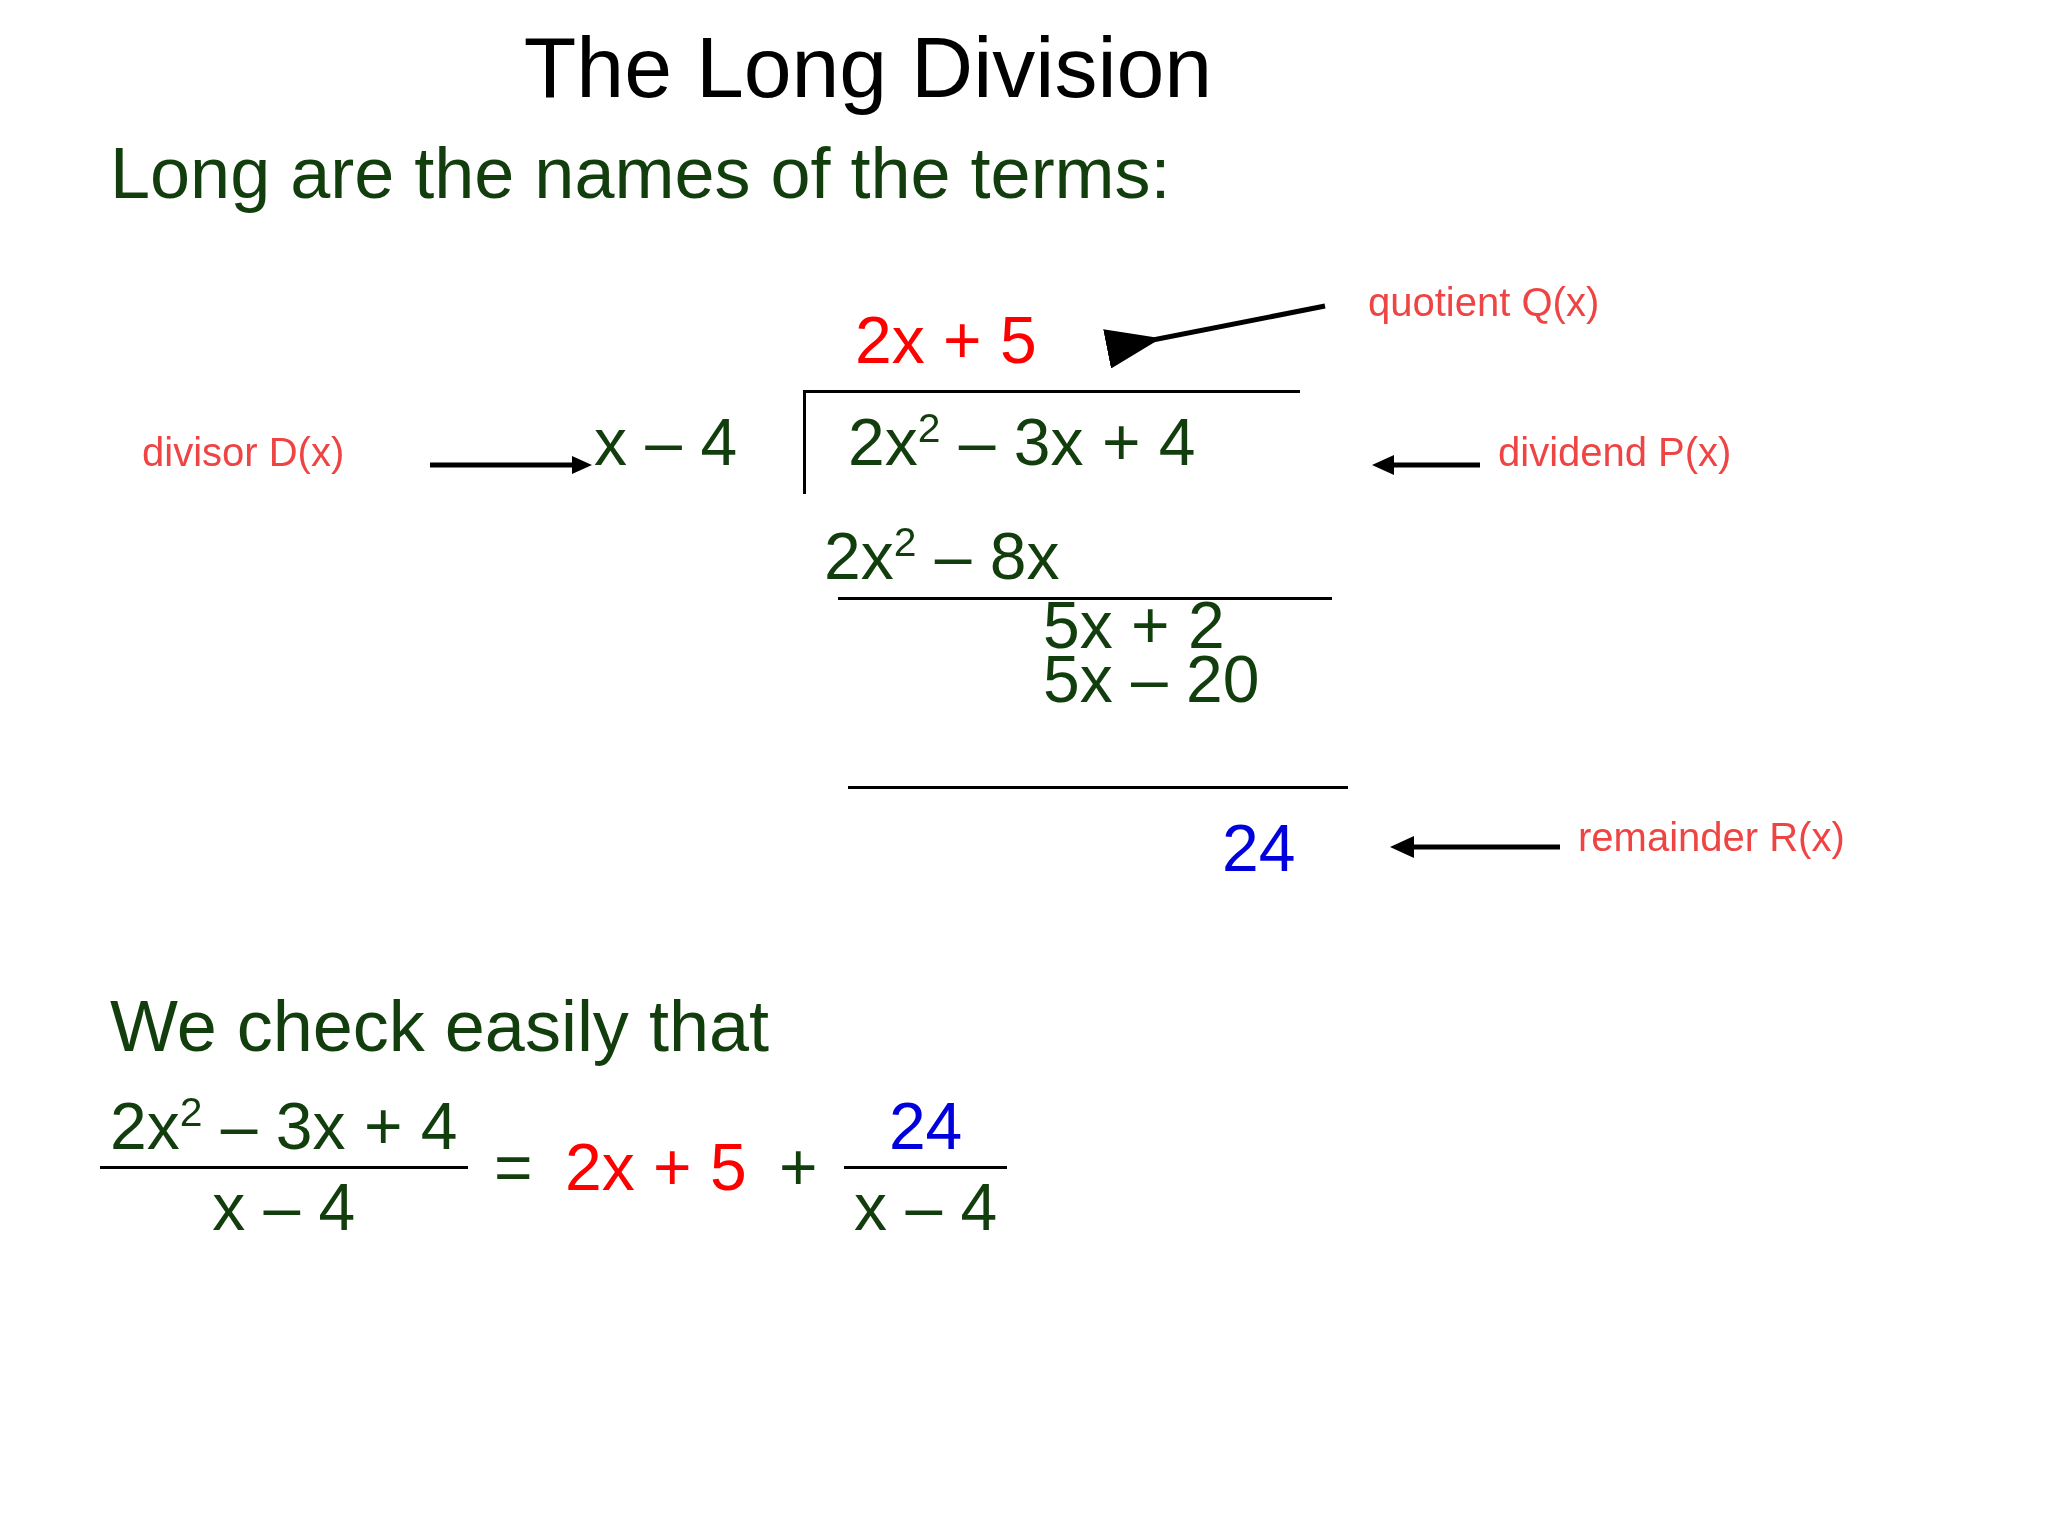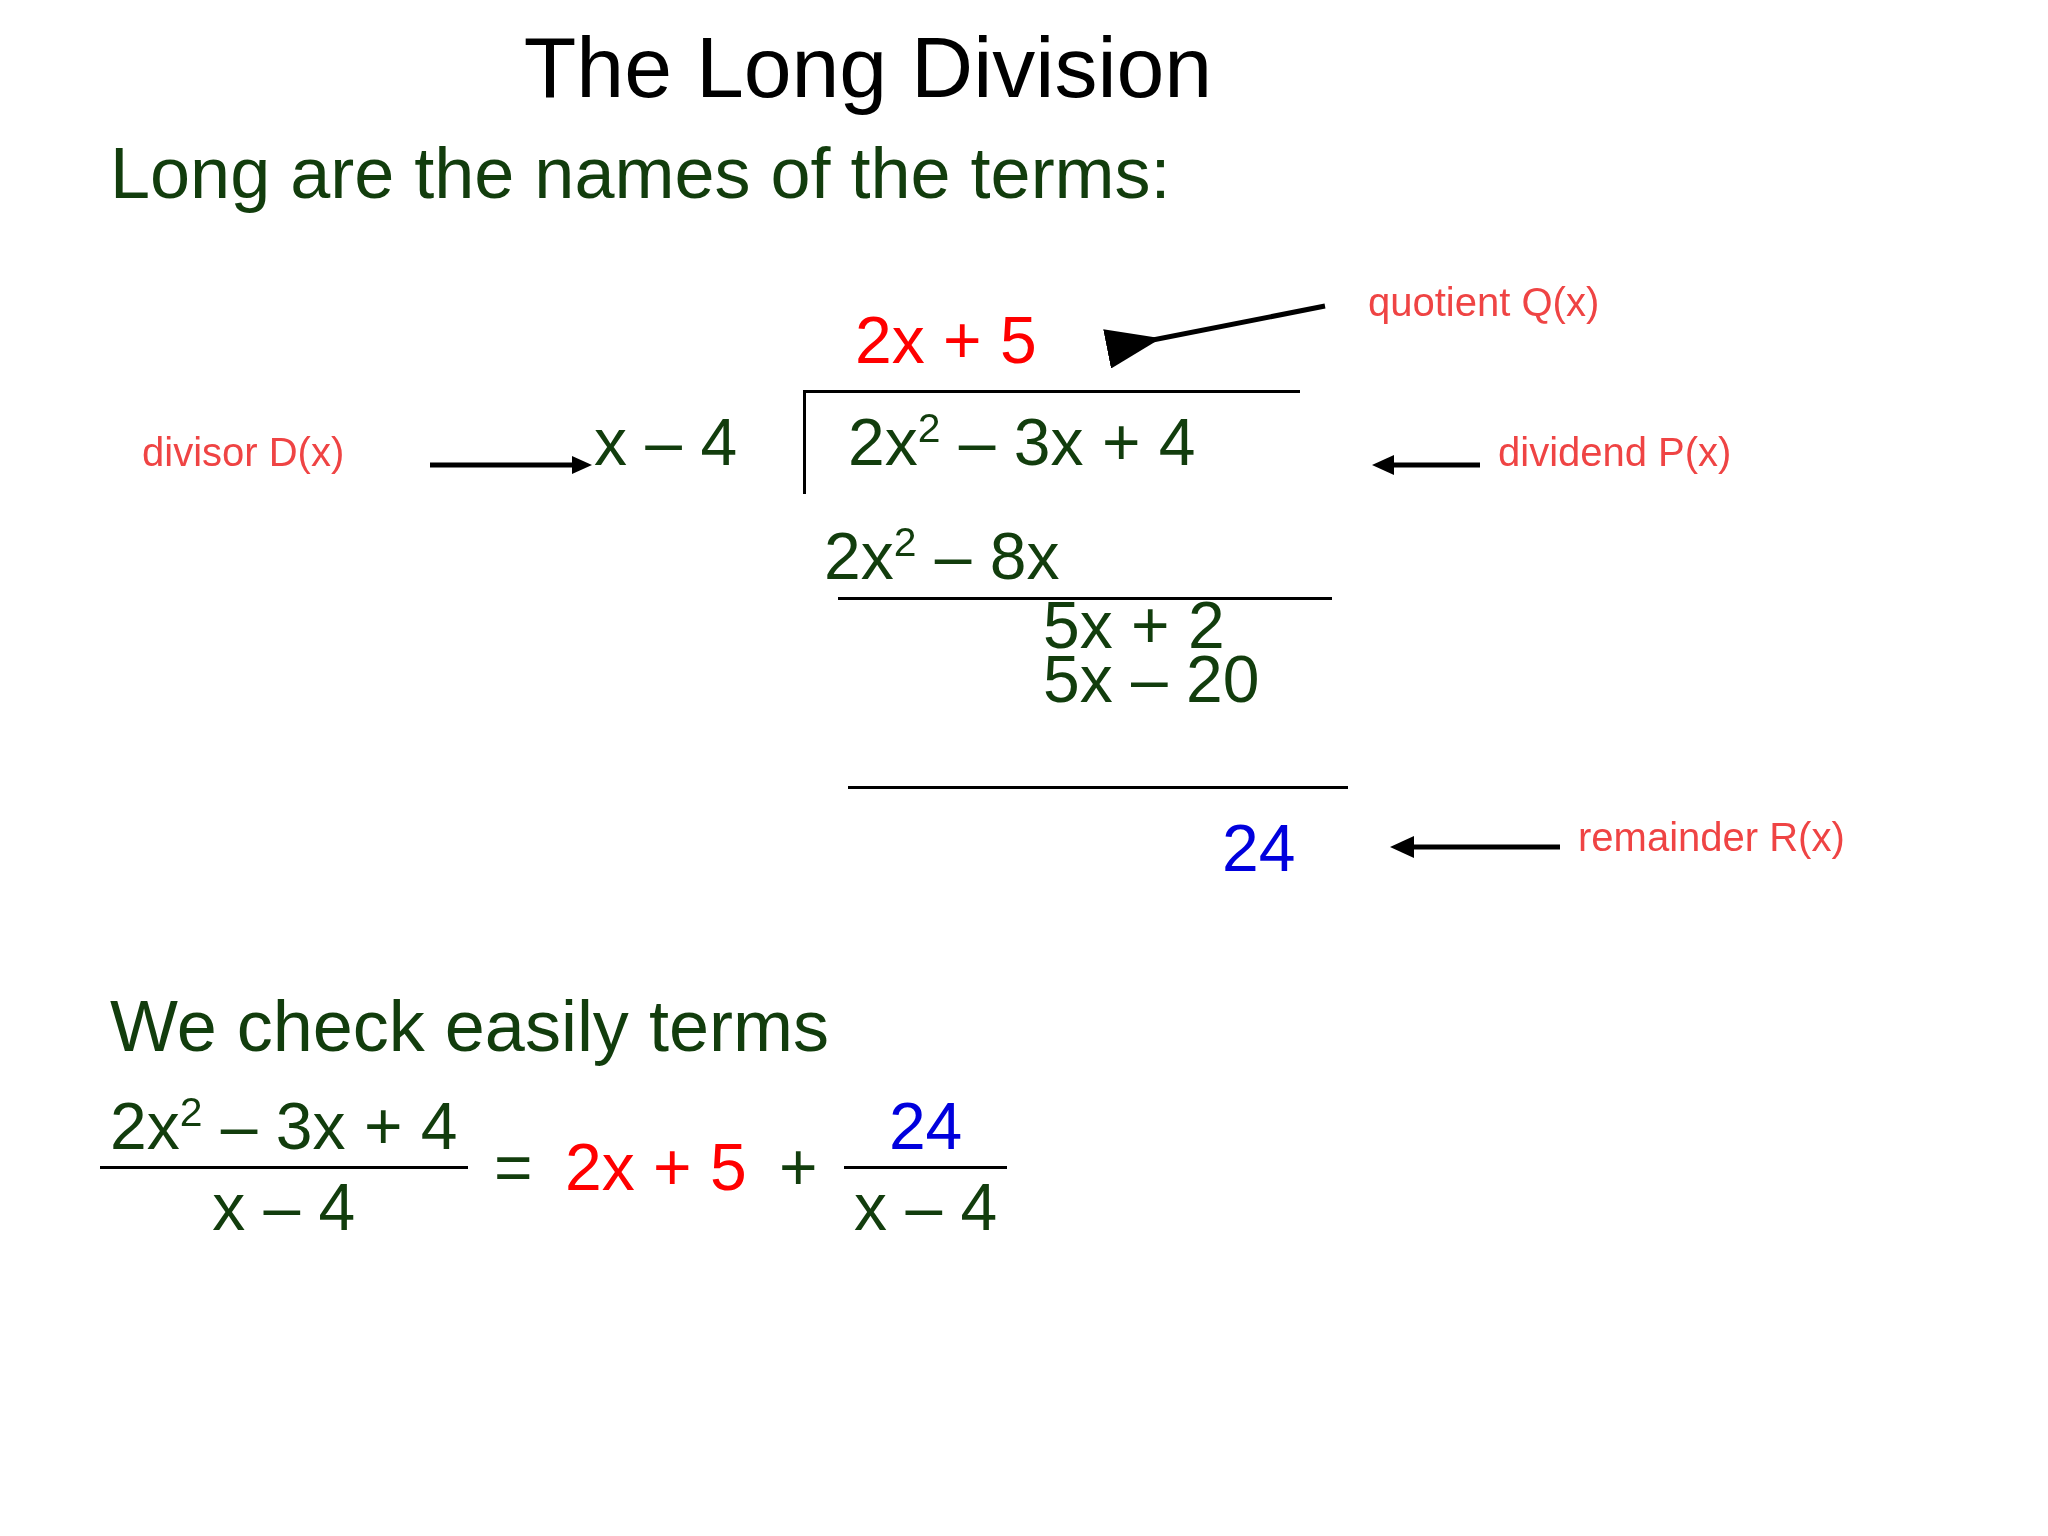--- a/index.html
+++ b/index.html
@@ -201,21 +201,21 @@
     <line x1="1480" y1="465" x2="1392" y2="465" stroke="#000000" stroke-width="5"></line>
     <polygon points="1372 465, 1394 455, 1394 475" fill="#000000"></polygon>
   </g>
 
   <g>
     <line x1="1560" y1="847" x2="1412" y2="847" stroke="#000000" stroke-width="5"></line>
     <polygon points="1390 847, 1414 836, 1414 858" fill="#000000"></polygon>
   </g>
 </svg>
 
-<div class="abs" id="check-line">We check easily terms</div>
+<div class="abs" id="check-line">We check easily that</div>
 
 <div class="abs" id="identity">
 
   <span class="frac">
     <span class="num"><span>2x</span><sup class="exp">2</sup><span> – 3x + 4</span></span>
     <span class="bar"></span>
     <span class="den">x – 4</span>
   </span>
 
   <span class="inline-op">=</span>

